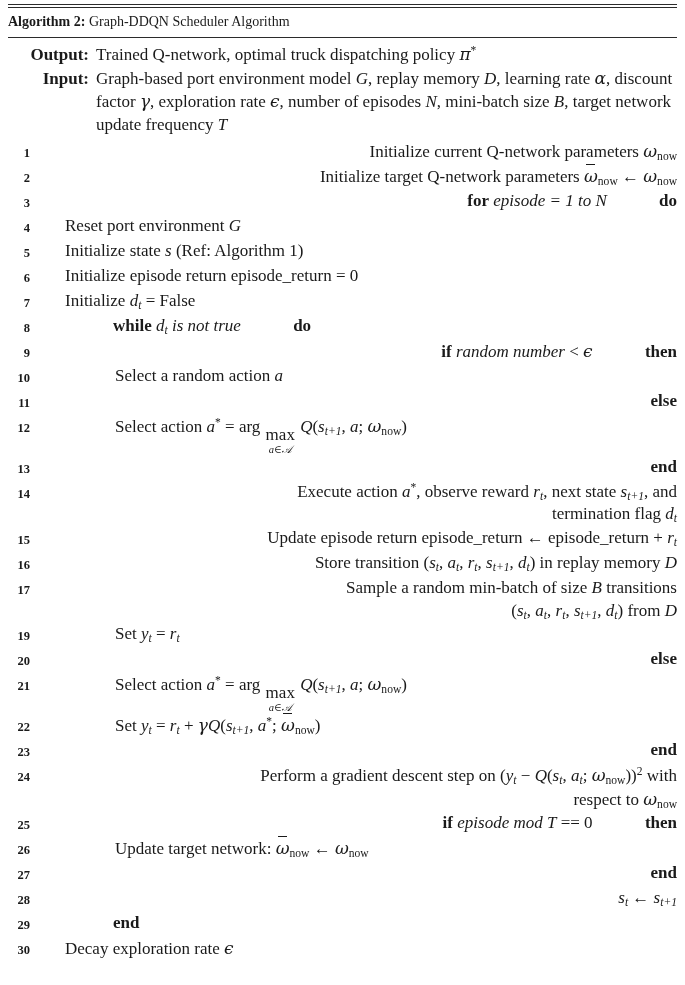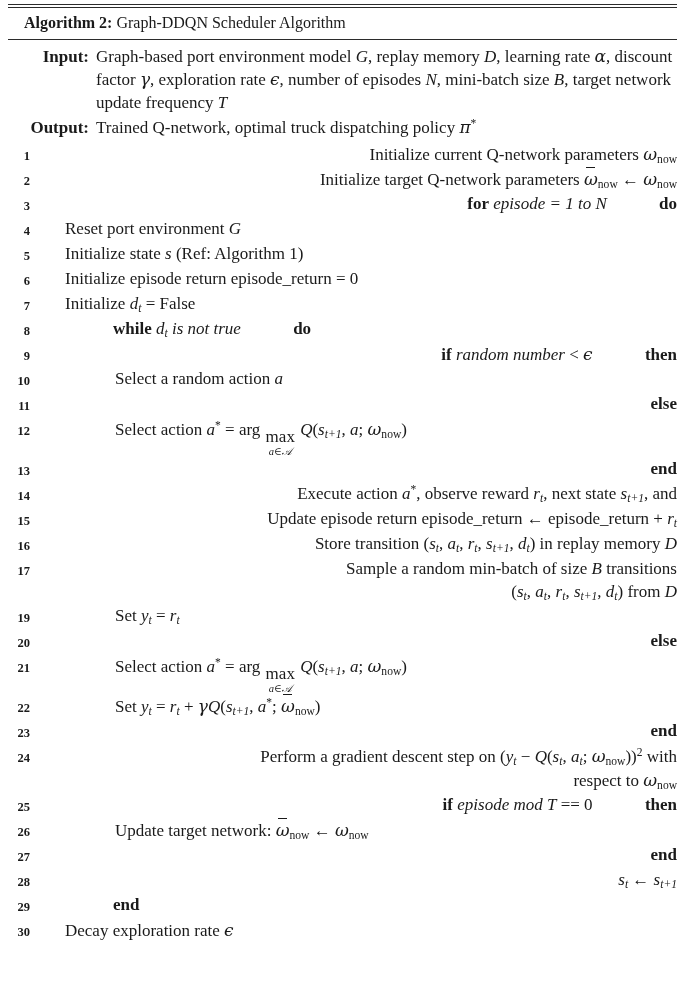--- a/index.html
+++ b/index.html
@@ -30,22 +30,22 @@
     margin: 4px 8px 0 8px;
   }
   .rule-single {
     border-top: 1.4px solid #2b2b2b;
     height: 0;
     margin: 0 8px;
   }
 
   
   .caption {
-    font-size: 16px;
-    padding: 5px 8px 6px 24px;
+    font-size: 14px;
+    padding: 5px 8px 6px 8px;
     line-height: 1.25;
     white-space: nowrap;
   }
   .caption .cap-bold { font-weight: bold; }
 
   
   .io-block { padding: 5px 8px 2px 8px; }
   .io-row {
     display: flex;
     align-items: flex-start;
@@ -156,32 +156,32 @@
   <div class="caption">
     <span class="cap-bold">Algorithm 2:</span>
     <span>Graph-DDQN Scheduler Algorithm</span>
   </div>
 
   <div class="rule-single"></div>
 
   <div class="io-block">
 
     <div class="io-row">
+      <div class="io-label">Output:</div>
+      <div class="io-body">Trained Q-network, optimal truck dispatching policy <span class="gk">π</span><sup class="mup">*</sup></div>
+    </div>
+
+    <div class="io-row">
       <div class="io-label">Input:</div>
       <div class="io-body">Graph-based port environment model <span class="mi">G</span>, replay memory <span class="mi">D</span>,
         learning rate <span class="gk">α</span>, discount factor <span class="gk">γ</span>, exploration rate <span class="gk">ϵ</span>, number of
         episodes <span class="mi">N</span>, mini-batch size <span class="mi">B</span>, target network update
         frequency <span class="mi">T</span></div>
     </div>
 
-    <div class="io-row">
-      <div class="io-label">Output:</div>
-      <div class="io-body">Trained Q-network, optimal truck dispatching policy <span class="gk">π</span><sup class="mup">*</sup></div>
-    </div>
-
   </div>
 
   <div class="lines">
 
     <div class="line">
       <div class="lineno">1</div>
       <div class="linebody ind0">Initialize current Q-network parameters <span class="gk">ω</span><sub class="subup">now</sub></div>
     </div>
 
     <div class="line">
@@ -242,21 +242,21 @@
           </span> <span class="mi">Q</span>(<span class="mi">s</span><sub class="mi">t+1</sub>, <span class="mi">a</span>; <span class="gk">ω</span><sub class="subup">now</sub>)</div>
     </div>
 
     <div class="line">
       <div class="lineno">13</div>
       <div class="linebody ind2"><span class="kw">end</span></div>
     </div>
 
     <div class="line">
       <div class="lineno">14</div>
-      <div class="linebody ind2">Execute action <span class="mi">a</span><sup class="mup">*</sup>, observe reward <span class="mi">r</span><sub class="mi">t</sub>, next state <span class="mi">s</span><sub class="mi">t+1</sub>, and</div>
+      <div class="linebody ind2">Execute action <span class="mi">a</span><sup class="mup">*</sup>, observe reward <span class="mi">r</span><sub class="mi">t</sub>, next state <span class="mi">s</span><sub class="mi">t+1</sub>, and<span class="cont">termination flag <span class="mi">d</span><sub class="mi">t</sub></span></div>
     </div>
 
     <div class="line">
       <div class="lineno">15</div>
       <div class="linebody ind2">Update episode return episode_return ← episode_return + <span class="mi">r</span><sub class="mi">t</sub></div>
     </div>
 
     <div class="line">
       <div class="lineno">16</div>
       <div class="linebody ind2">Store transition (<span class="mi">s</span><sub class="mi">t</sub>, <span class="mi">a</span><sub class="mi">t</sub>, <span class="mi">r</span><sub class="mi">t</sub>, <span class="mi">s</span><sub class="mi">t+1</sub>, <span class="mi">d</span><sub class="mi">t</sub>) in replay memory <span class="mi">D</span></div>

